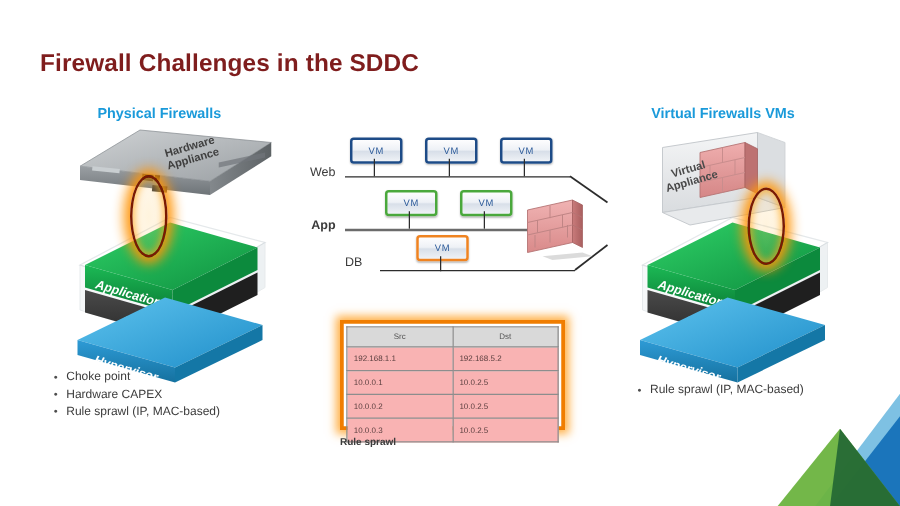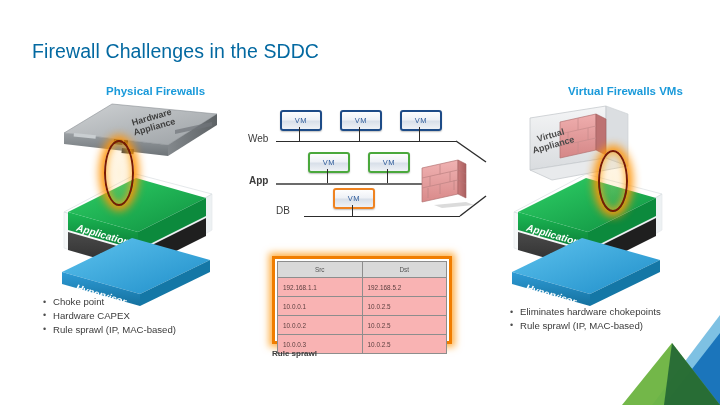--- a/index.html
+++ b/index.html
@@ -5,32 +5,31 @@
   html,body{margin:0;padding:0;}
   body{
     width:720px;height:405px;background:#ffffff;overflow:hidden;position:relative;
     font-family:"Liberation Sans", sans-serif;
   }
   .slide{position:absolute;inset:0;background:#fff;}
 
   
   .title{
     position:absolute;left:32px;top:40px;
-    font-size:19.5px;font-weight:normal;color:#0369a1;letter-spacing:.1px;
+    font-size:19.5px;font-weight:bold;color:#7f1d1d;letter-spacing:.1px;
     white-space:nowrap;
   }
 
   
   .coltitle{
     position:absolute;font-size:11.5px;font-weight:bold;color:#1a9ada;
     white-space:nowrap;
-    margin-left:28px;
   }
   #h-left{left:78px;top:85px;}
-  #h-right{left:540px;top:85px;}
+  #h-right{left:521px;top:85px;}
 
   
   .stack{position:absolute;width:160px;height:150px;}
   #stack-left{left:58px;top:160px;}
   #stack-right{left:508px;top:160px;}
 
   
   .appliance{position:absolute;}
   #appliance-left{left:60px;top:100px;width:160px;height:70px;}
   #appliance-right{left:520px;top:100px;width:122px;height:90px;}
@@ -328,21 +327,20 @@
     <text x="46" y="101" font-family="Liberation Sans, sans-serif" font-size="10" font-style="italic" font-weight="bold" fill="#ffffff" text-anchor="middle" transform="rotate(16 46 101)">OS</text>
     <polygon points="4,112 74,78 152,100 82,134" fill="url(#blTopL)"></polygon>
     <polygon points="4,112 82,134 82,146 4,124" fill="url(#blFrL)"></polygon>
     <polygon points="82,134 152,100 152,112 82,146" fill="#1477a6"></polygon>
     <text x="42" y="138" font-family="Liberation Sans, sans-serif" font-size="10" font-style="italic" font-weight="bold" fill="#ffffff" text-anchor="middle" transform="rotate(16 42 138)">Hypervisor</text>
   </svg>
 
   <div class="ellipse" id="ell-right"></div>
 
   <div class="bullets" id="bul-right">
-    <div class="b">Eliminates hardware chokepoints</div>
     <div class="b">Rule sprawl (IP, MAC-based)</div>
   </div>
 
   <div id="footer">
 
     <svg id="corner" viewBox="0 0 160 90">
       <polygon points="160,0 92,90 160,90" fill="#7ec1e3"></polygon>
       <polygon points="160,18 160,90 104,90" fill="#1b75bb"></polygon>
       <polygon points="62,90 112,28 160,90" fill="#6cb33f" opacity=".95"></polygon>
       <polygon points="112,28 160,90 104,90" fill="#1d6133" opacity=".85"></polygon>

